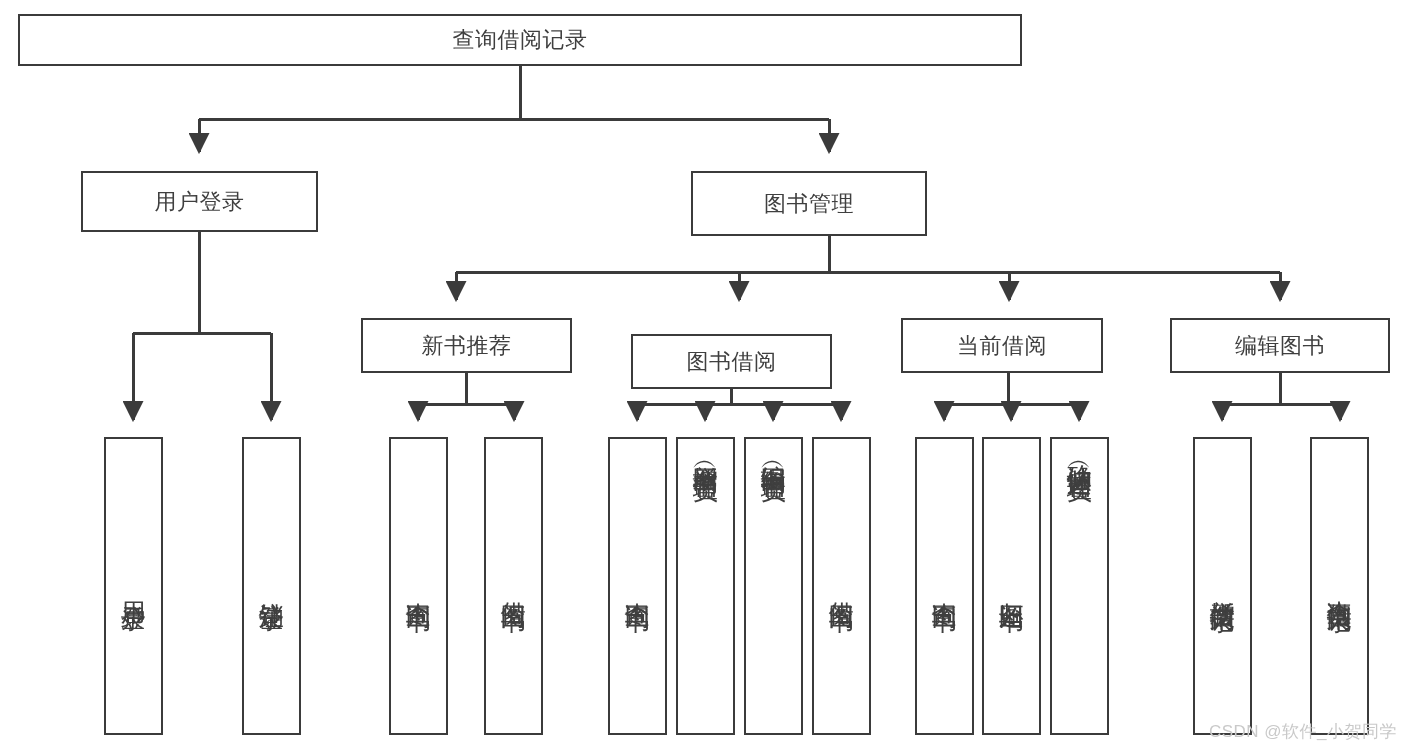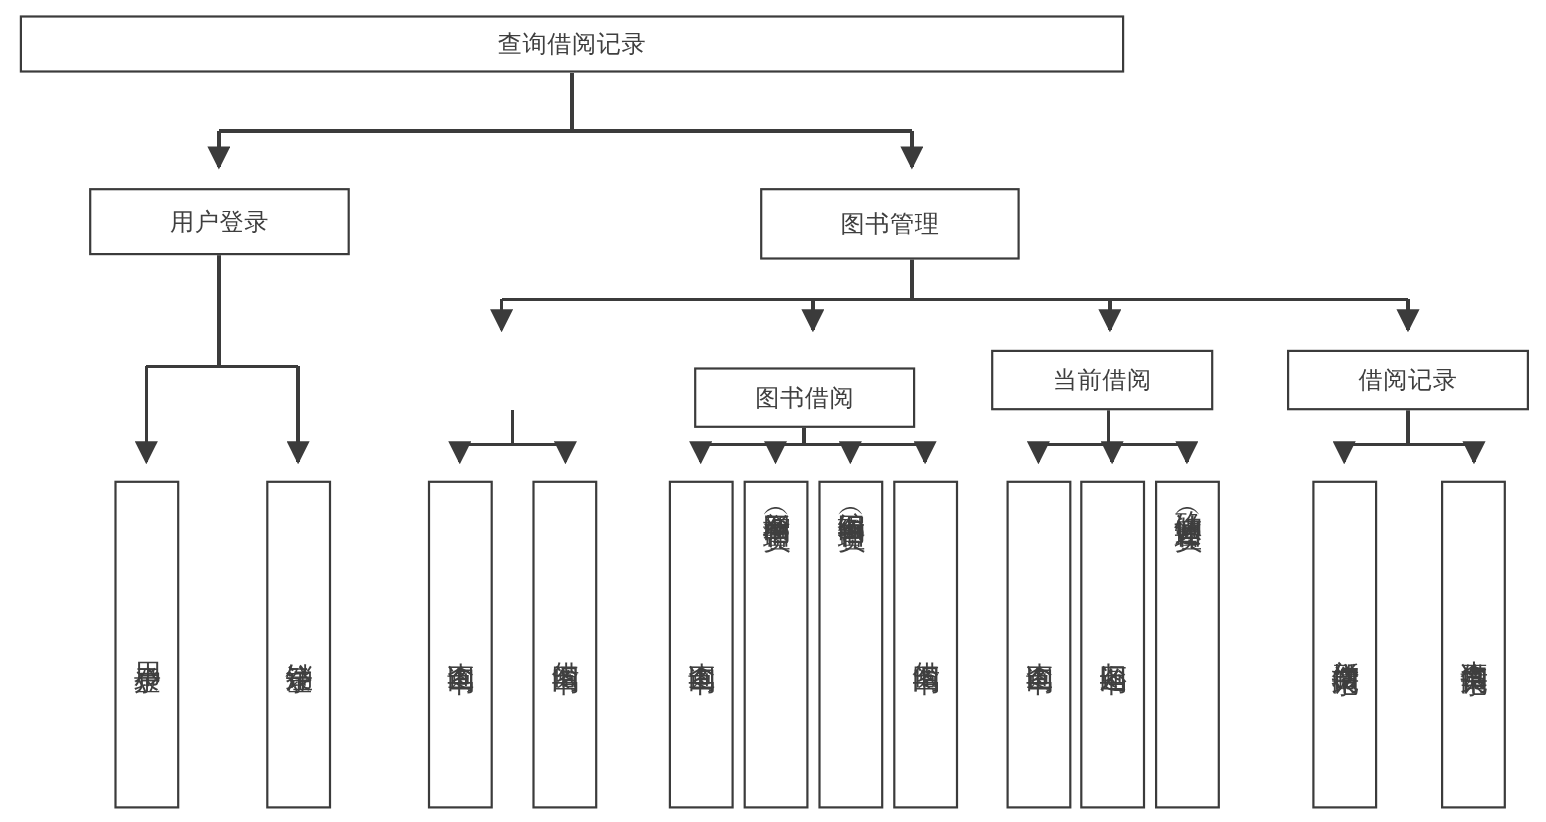--- a/index.html
+++ b/index.html
@@ -138,31 +138,34 @@
   </div>
 
   <div class="node h" style="left:81px; top:171px; width:237px; height:61px;">
     <span class="node-label">用户登录</span>
   </div>
 
   <div class="node h" style="left:691px; top:171px; width:236px; height:65px;">
     <span class="node-label">图书管理</span>
   </div>
 
+  <div class="node h" style="left:361px; top:318px; width:211px; height:55px;">
+    <span class="node-label">新书推荐</span>
+  </div>
 
   <div class="node h" style="left:631px; top:334px; width:201px; height:55px;">
     <span class="node-label">图书借阅</span>
   </div>
 
   <div class="node h" style="left:901px; top:318px; width:202px; height:55px;">
     <span class="node-label">当前借阅</span>
   </div>
 
   <div class="node h" style="left:1170px; top:318px; width:220px; height:55px;">
-    <span class="node-label">借阅记录</span>
+    <span class="node-label">编辑图书</span>
   </div>
 
   <div class="node v centered" style="left:104px; top:437px; width:59px; height:298px;">
     <span class="node-label">用户登录</span>
   </div>
 
   <div class="node v centered" style="left:242px; top:437px; width:59px; height:298px;">
     <span class="node-label">注销登录</span>
   </div>
 
@@ -203,14 +206,15 @@
   </div>
 
   <div class="node v centered" style="left:1193px; top:437px; width:59px; height:298px;">
     <span class="node-label">新增借阅记录</span>
   </div>
 
   <div class="node v centered" style="left:1310px; top:437px; width:59px; height:298px;">
     <span class="node-label">查询借阅记录</span>
   </div>
 
+  <div class="watermark">CSDN @软件_小贺同学</div>
 
 </div>
 
 </body></html>

